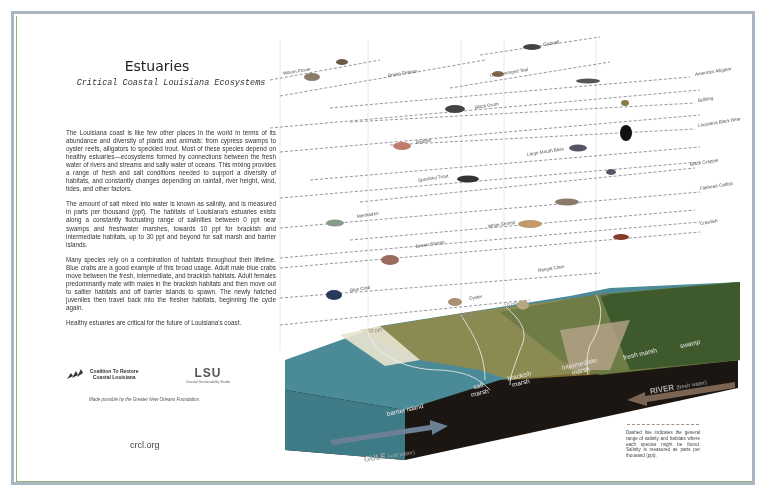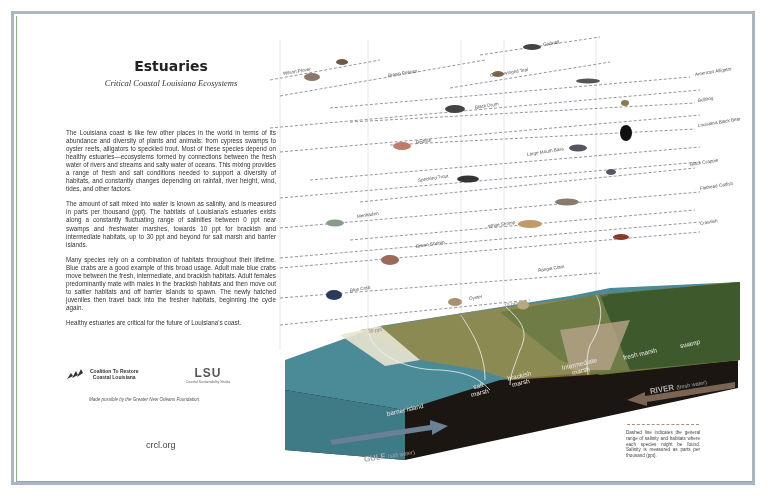--- a/index.html
+++ b/index.html
@@ -1,30 +1,30 @@
 <!DOCTYPE html>
 <html><head>
 <meta charset="utf-8">
 <style>
   html,body{margin:0;padding:0;}
   body{width:768px;height:497px;background:#ffffff;position:relative;overflow:hidden;font-family:"Liberation Sans",sans-serif;}
   .frame{position:absolute;left:11px;top:11px;width:744px;height:474px;border:3px solid #aab6c2;box-sizing:border-box;background:#fff;}
   .frame-inner{position:absolute;left:2px;top:2px;right:0;bottom:0;border-left:1px solid #8fb07f;border-bottom:1px solid #8fb07f;}
-  .title{position:absolute;left:66px;top:58px;width:210px;text-align:center;font-family:"DejaVu Sans",sans-serif;font-weight:bold;font-size:14px;color:#222;}
-  .subtitle{position:absolute;left:66px;top:78px;width:210px;text-align:center;font-family:Liberation Serif, serif;font-style:italic;font-size:8.5px;color:#333;}
+  .title{position:absolute;left:52px;top:58px;width:210px;text-align:center;font-family:"DejaVu Sans",sans-serif;font-weight:normal;font-size:14px;color:#222;}
+  .subtitle{position:absolute;left:66px;top:78px;width:210px;text-align:center;font-family:Liberation Mono, monospace;font-style:italic;font-size:8.5px;color:#333;}
   .body-text{position:absolute;left:66px;top:129px;width:210px;font-size:6.3px;line-height:8.05px;color:#333;text-align:justify;}
   .body-text p{margin:0 0 7px 0;}
   .logo-crcl{position:absolute;left:66px;top:367px;display:flex;align-items:center;gap:4px;}
   .logo-crcl .birds{width:20px;height:14px;}
   .logo-crcl .txt{font-size:5px;font-weight:bold;color:#333;line-height:6px;text-align:center;}
   .logo-lsu{position:absolute;left:178px;top:366px;text-align:center;width:60px;}
   .logo-lsu .big{font-size:12px;font-weight:bold;color:#555;letter-spacing:1px;}
   .logo-lsu .small{font-size:3.5px;color:#666;}
   .made{position:absolute;left:89px;top:397px;font-size:4.5px;font-style:italic;color:#555;}
-  .url{position:absolute;left:146px;top:440px;font-size:9px;color:#444;}
+  .url{position:absolute;left:130px;top:440px;font-size:9px;color:#444;}
   
   .diagram{position:absolute;left:270px;top:30px;width:470px;height:440px;}
   .species-label{position:absolute;font-size:4.6px;color:#555;white-space:nowrap;transform:rotate(-9deg);transform-origin:left center;}
   .ppt-label{position:absolute;font-size:5px;color:#888;transform:rotate(-9deg);transform-origin:left center;}
   .zone-label{position:absolute;font-size:6.5px;color:#e8e8e8;text-align:center;line-height:7px;transform:rotate(-13deg);}
   .legend-note{position:absolute;left:626px;top:430px;width:74px;font-size:4.6px;line-height:5.8px;color:#444;text-align:justify;}
   .legend-dash{position:absolute;left:627px;top:424px;width:72px;border-top:1px dashed #a58f7e;}
   .gulf{position:absolute;left:364px;top:455px;font-size:8px;font-weight:bold;color:#a8a8a8;transform:rotate(-9deg);transform-origin:left center;}
   .gulf span{font-weight:normal;font-size:5.5px;}
   .river{position:absolute;left:650px;top:387px;font-size:8px;font-weight:bold;color:#a8a8a8;transform:rotate(-10deg);transform-origin:left center;}

